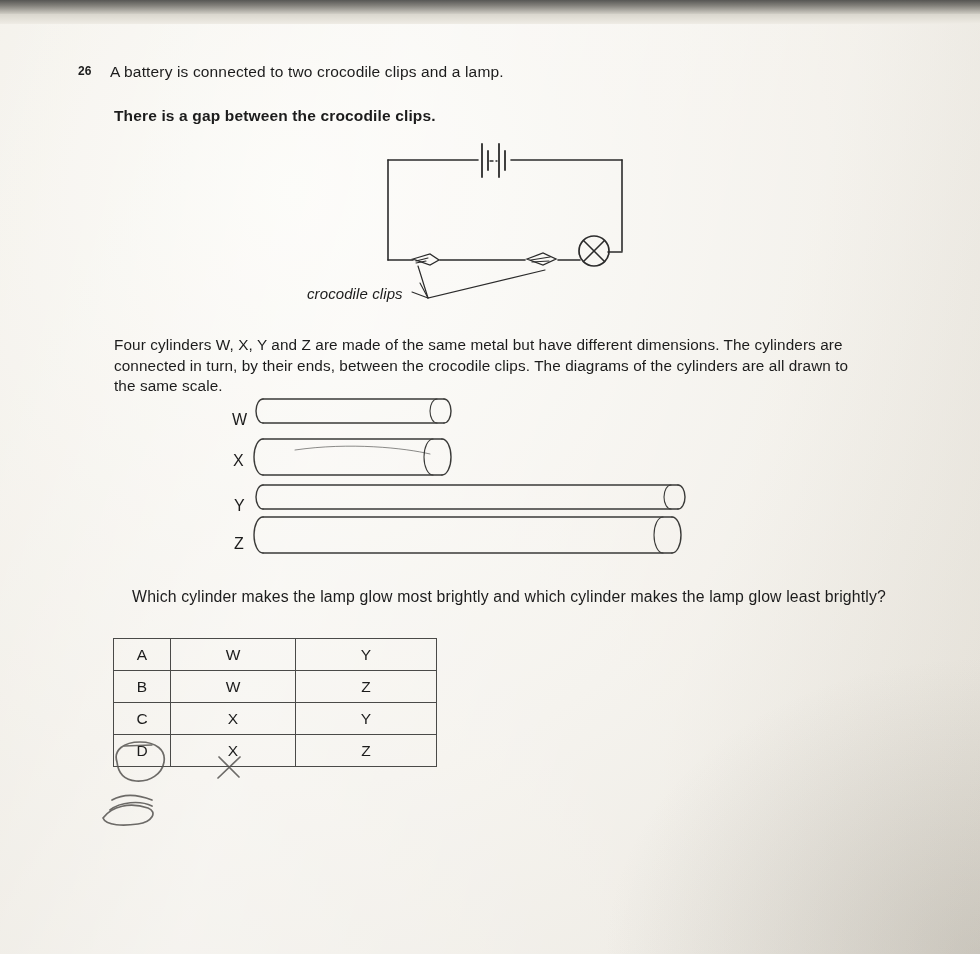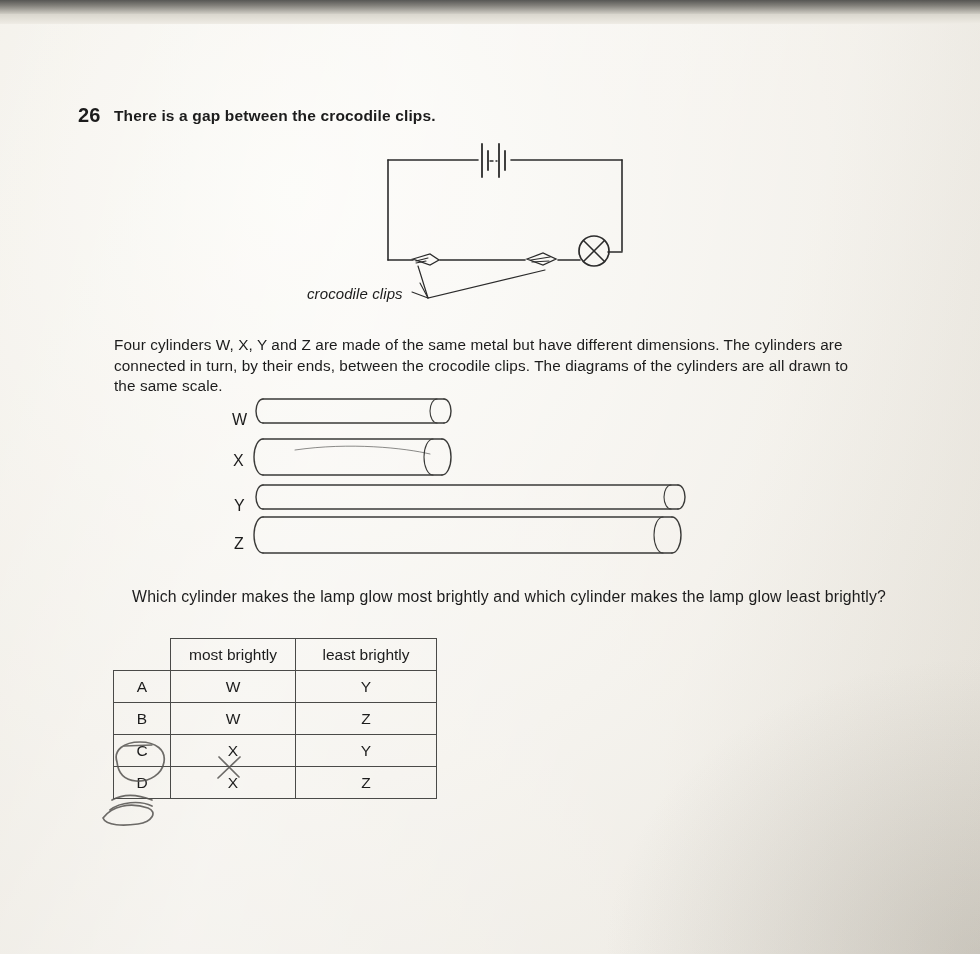--- a/index.html
+++ b/index.html
@@ -43,24 +43,23 @@
 
   .content {
     position: absolute;
     inset: 0;
   }
 
   
   .qnum {
     position: absolute;
     left: 78px; top: 64px;
-    font-size: 20px;
+    font-size: 12px;
     font-weight: 600;
     letter-spacing: .2px;
-    margin-top: 40px;
   }
   .qtext1 {
     position: absolute;
     left: 110px; top: 63px;
     font-size: 15.5px;
     letter-spacing: .15px;
   }
   .qtext2 {
     position: absolute;
     left: 114px; top: 107px;
@@ -144,20 +143,21 @@
 </head>
 <body>
 
 <div class="paper"></div>
 <div class="topedge"></div>
 <div class="topedge2"></div>
 
 <div class="content">
 
   <div class="qnum">26</div>
+  <div class="qtext1">A battery is connected to two crocodile clips and a lamp.</div>
   <div class="qtext2">There is a gap between the crocodile clips.</div>
 
   <svg class="circuit" width="400" height="190" viewBox="0 0 400 190">
     <g fill="none" stroke="#2b2b2b" stroke-width="1.6" stroke-linecap="round">
 
       <path d="M88 40 L88 140"></path>
       <path d="M88 40 L178 40"></path>
       <path d="M211 40 L322 40"></path>
       <path d="M322 40 L322 131"></path>
       <path d="M88 140 L113 140"></path>
@@ -234,25 +234,20 @@
   <div class="cyl-letter" style="left:232px; top:411px;">W</div>
   <div class="cyl-letter" style="left:233px; top:452px;">X</div>
   <div class="cyl-letter" style="left:234px; top:497px;">Y</div>
   <div class="cyl-letter" style="left:234px; top:535px;">Z</div>
 
   <div class="question2">Which cylinder makes the lamp glow most brightly and which cylinder makes the lamp glow least brightly?</div>
 
   <div class="table-wrap">
     <table class="answers">
       <tbody>
-          <tr class="head">
-        <td class="c0"></td>
-        <td class="c1">most brightly</td>
-        <td class="c2">least brightly</td>
-      </tr>
       <tr>
         <td class="c0">A</td>
         <td class="c1">W</td>
         <td class="c2">Y</td>
       </tr>
       <tr>
         <td class="c0">B</td>
         <td class="c1">W</td>
         <td class="c2">Z</td>
       </tr>

